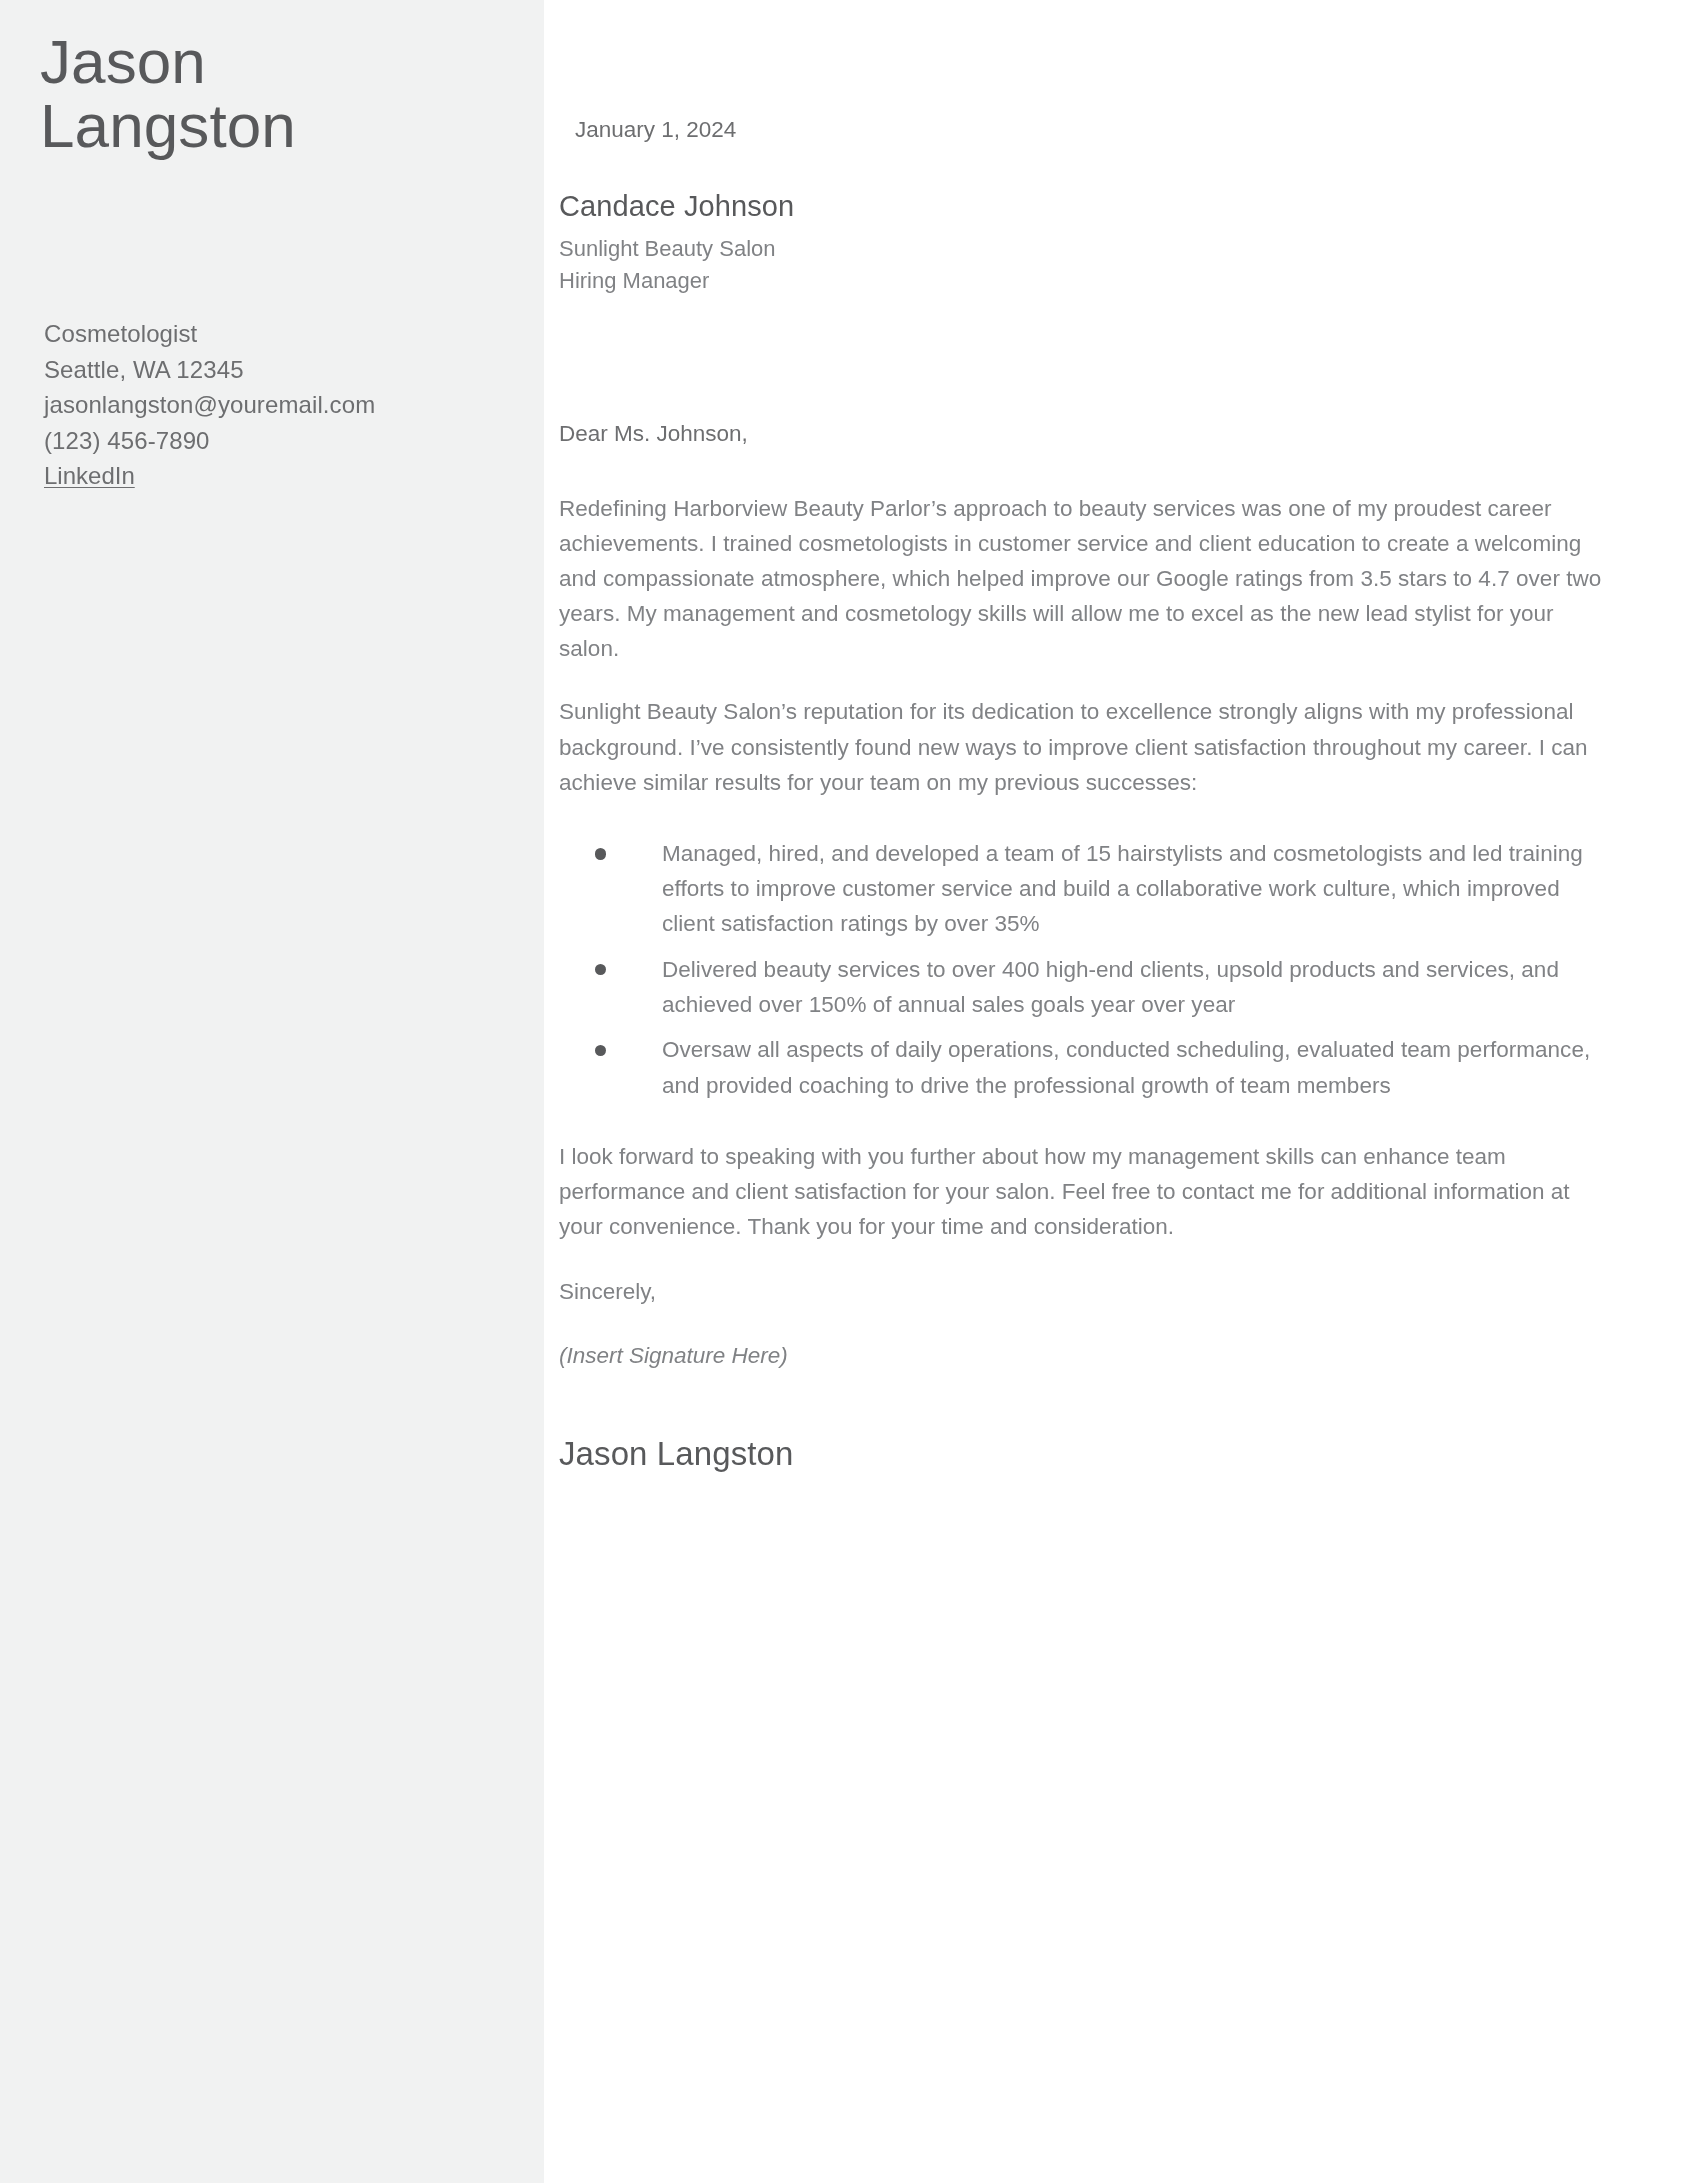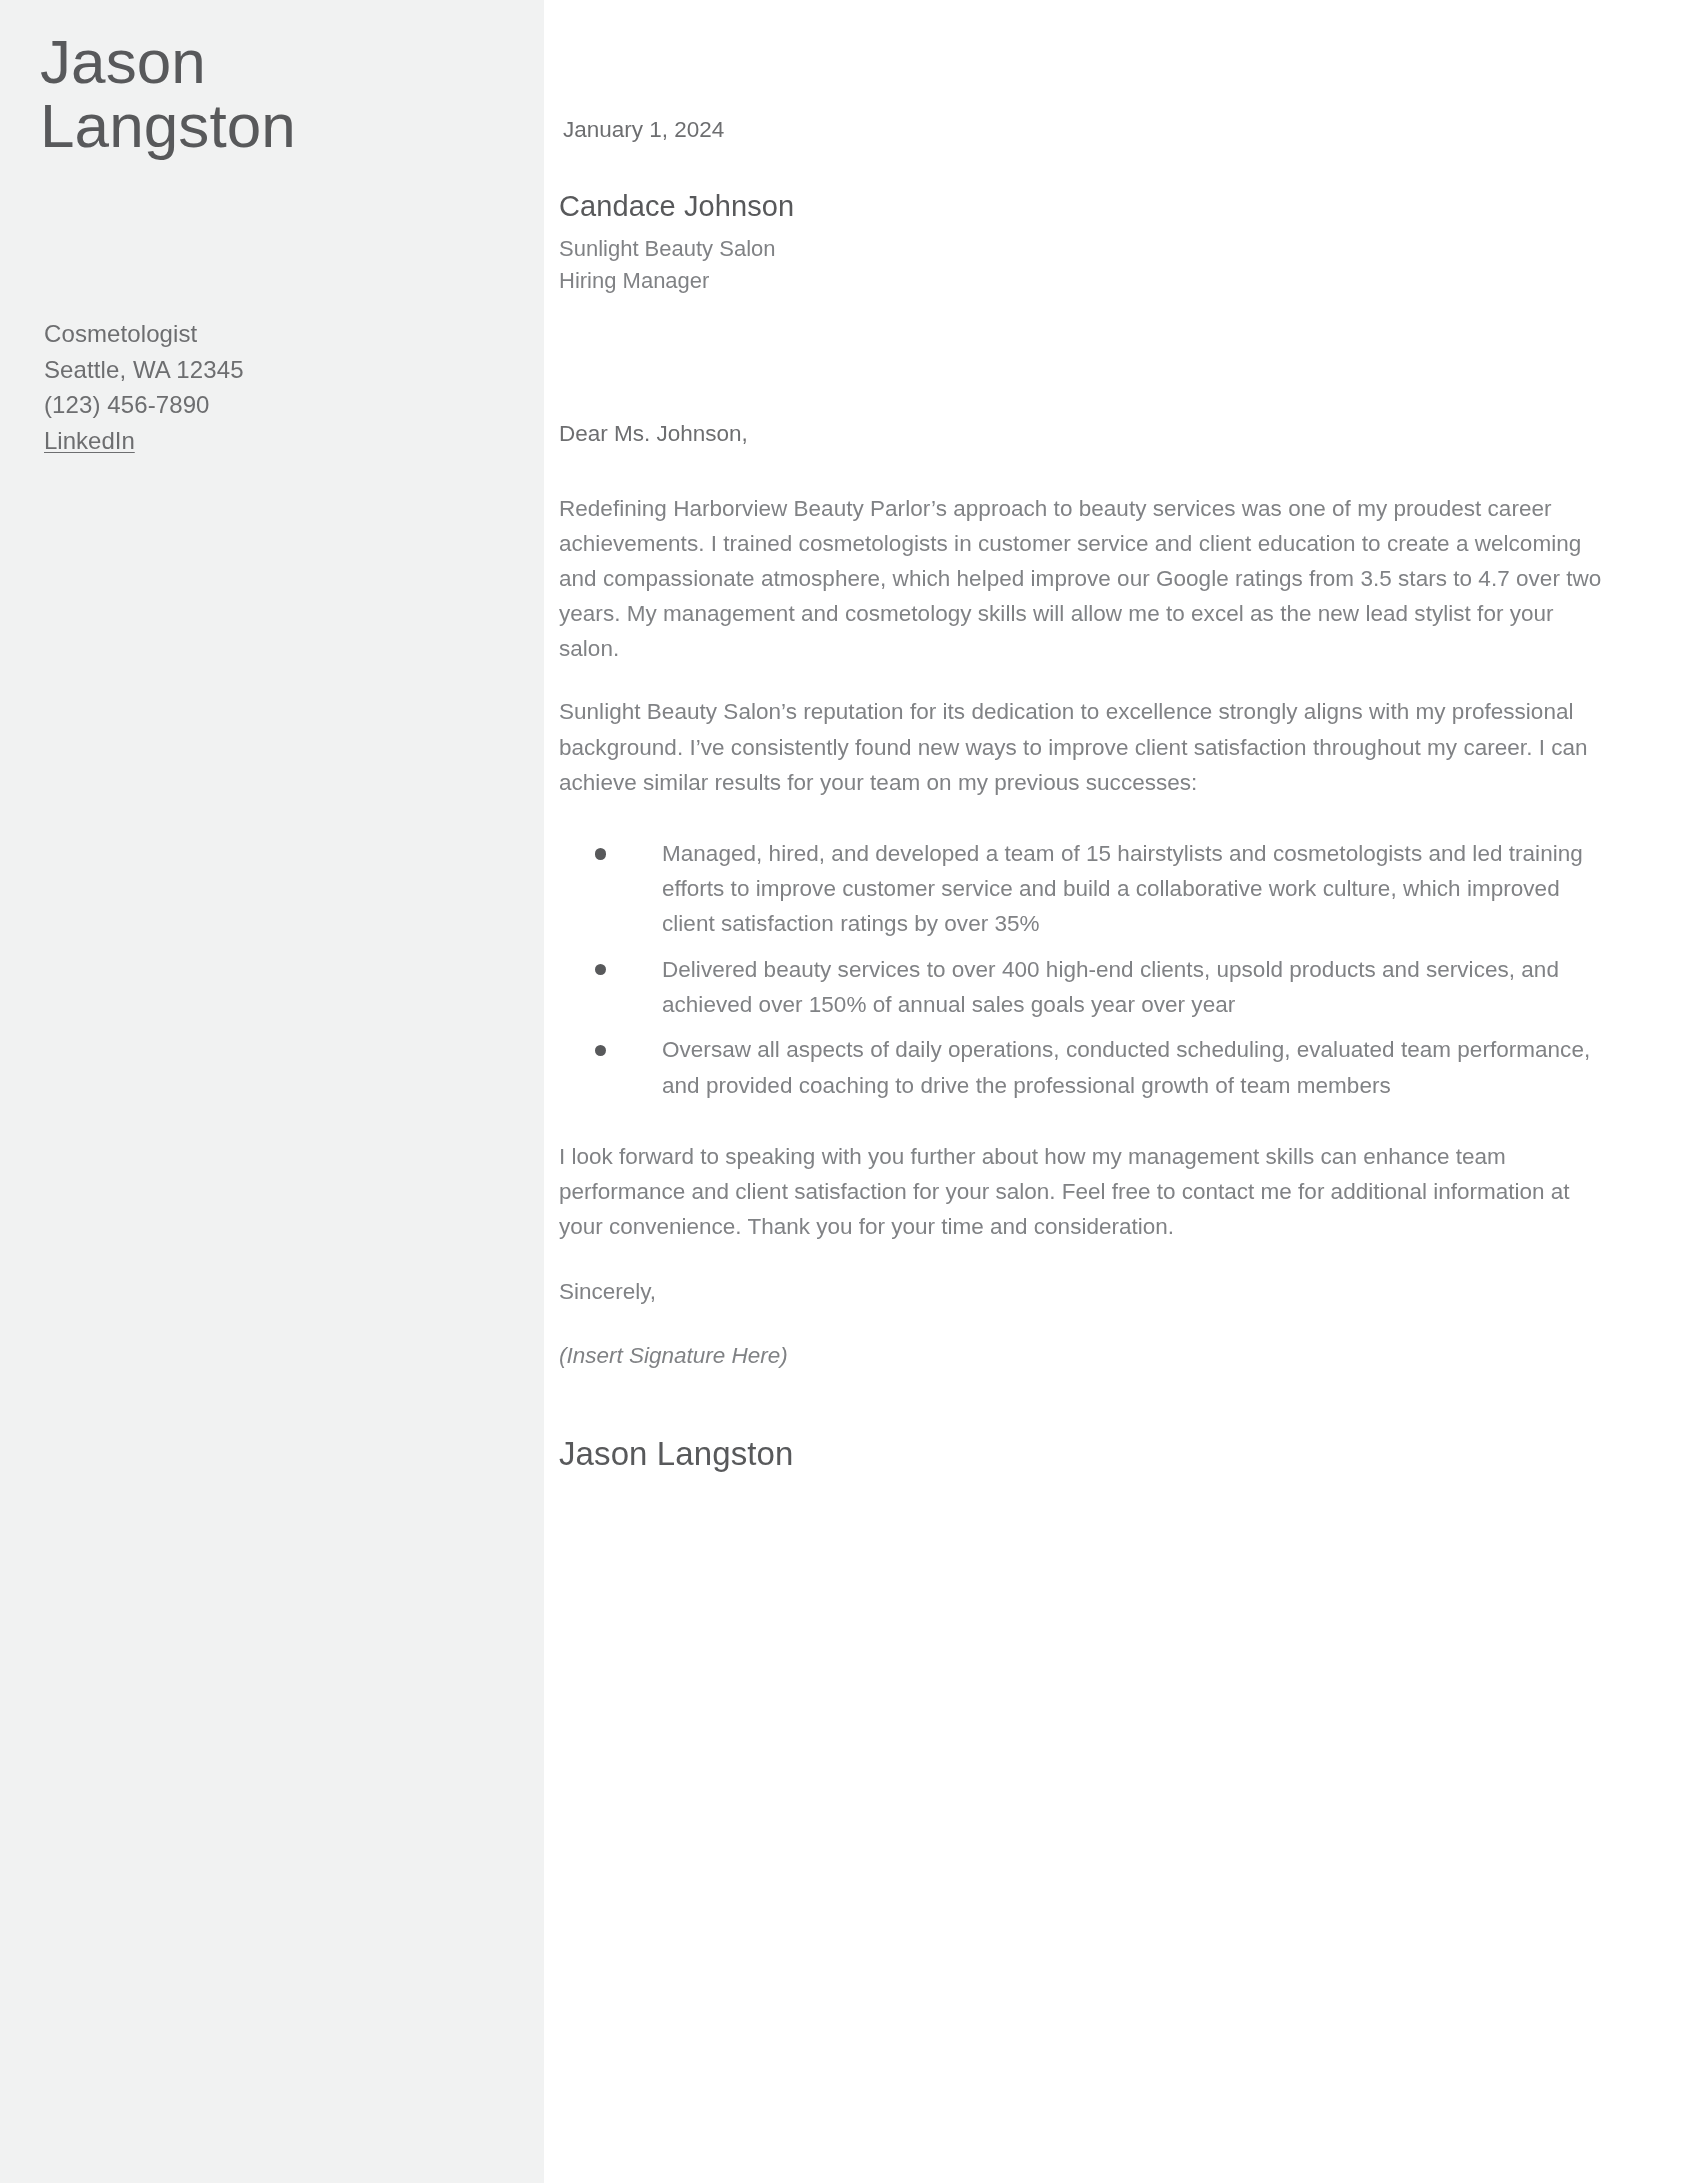--- a/index.html
+++ b/index.html
@@ -78,21 +78,21 @@
     position: absolute;
     left: 559px;
     top: 0;
     width: 1072px;
     height: 2183px;
   }
 
   .date {
     position: absolute;
     top: 114px;
-    left: 4px;
+    left: 16px;
     font-size: 22.5px;
     color: #6d6e70;
     line-height: 1.4;
   }
 
   .recipient {
     position: absolute;
     top: 187px;
     left: 0;
     width: 728px;
@@ -191,20 +191,21 @@
   <div class="sidebar">
 
     <div class="name-block">
       <div class="name-line">Jason</div>
       <div class="name-line">Langston</div>
     </div>
 
     <div class="contact-block">
       <div class="contact-line">Cosmetologist</div>
       <div class="contact-line">Seattle, WA 12345</div>
+      <div class="contact-line">jasonlangston@youremail.com</div>
       <div class="contact-line">(123) 456-7890</div>
       <div><a class="contact-link">LinkedIn</a></div>
     </div>
 
   </div>
 
   <div class="main">
 
     <div class="date">January 1, 2024</div>
 

